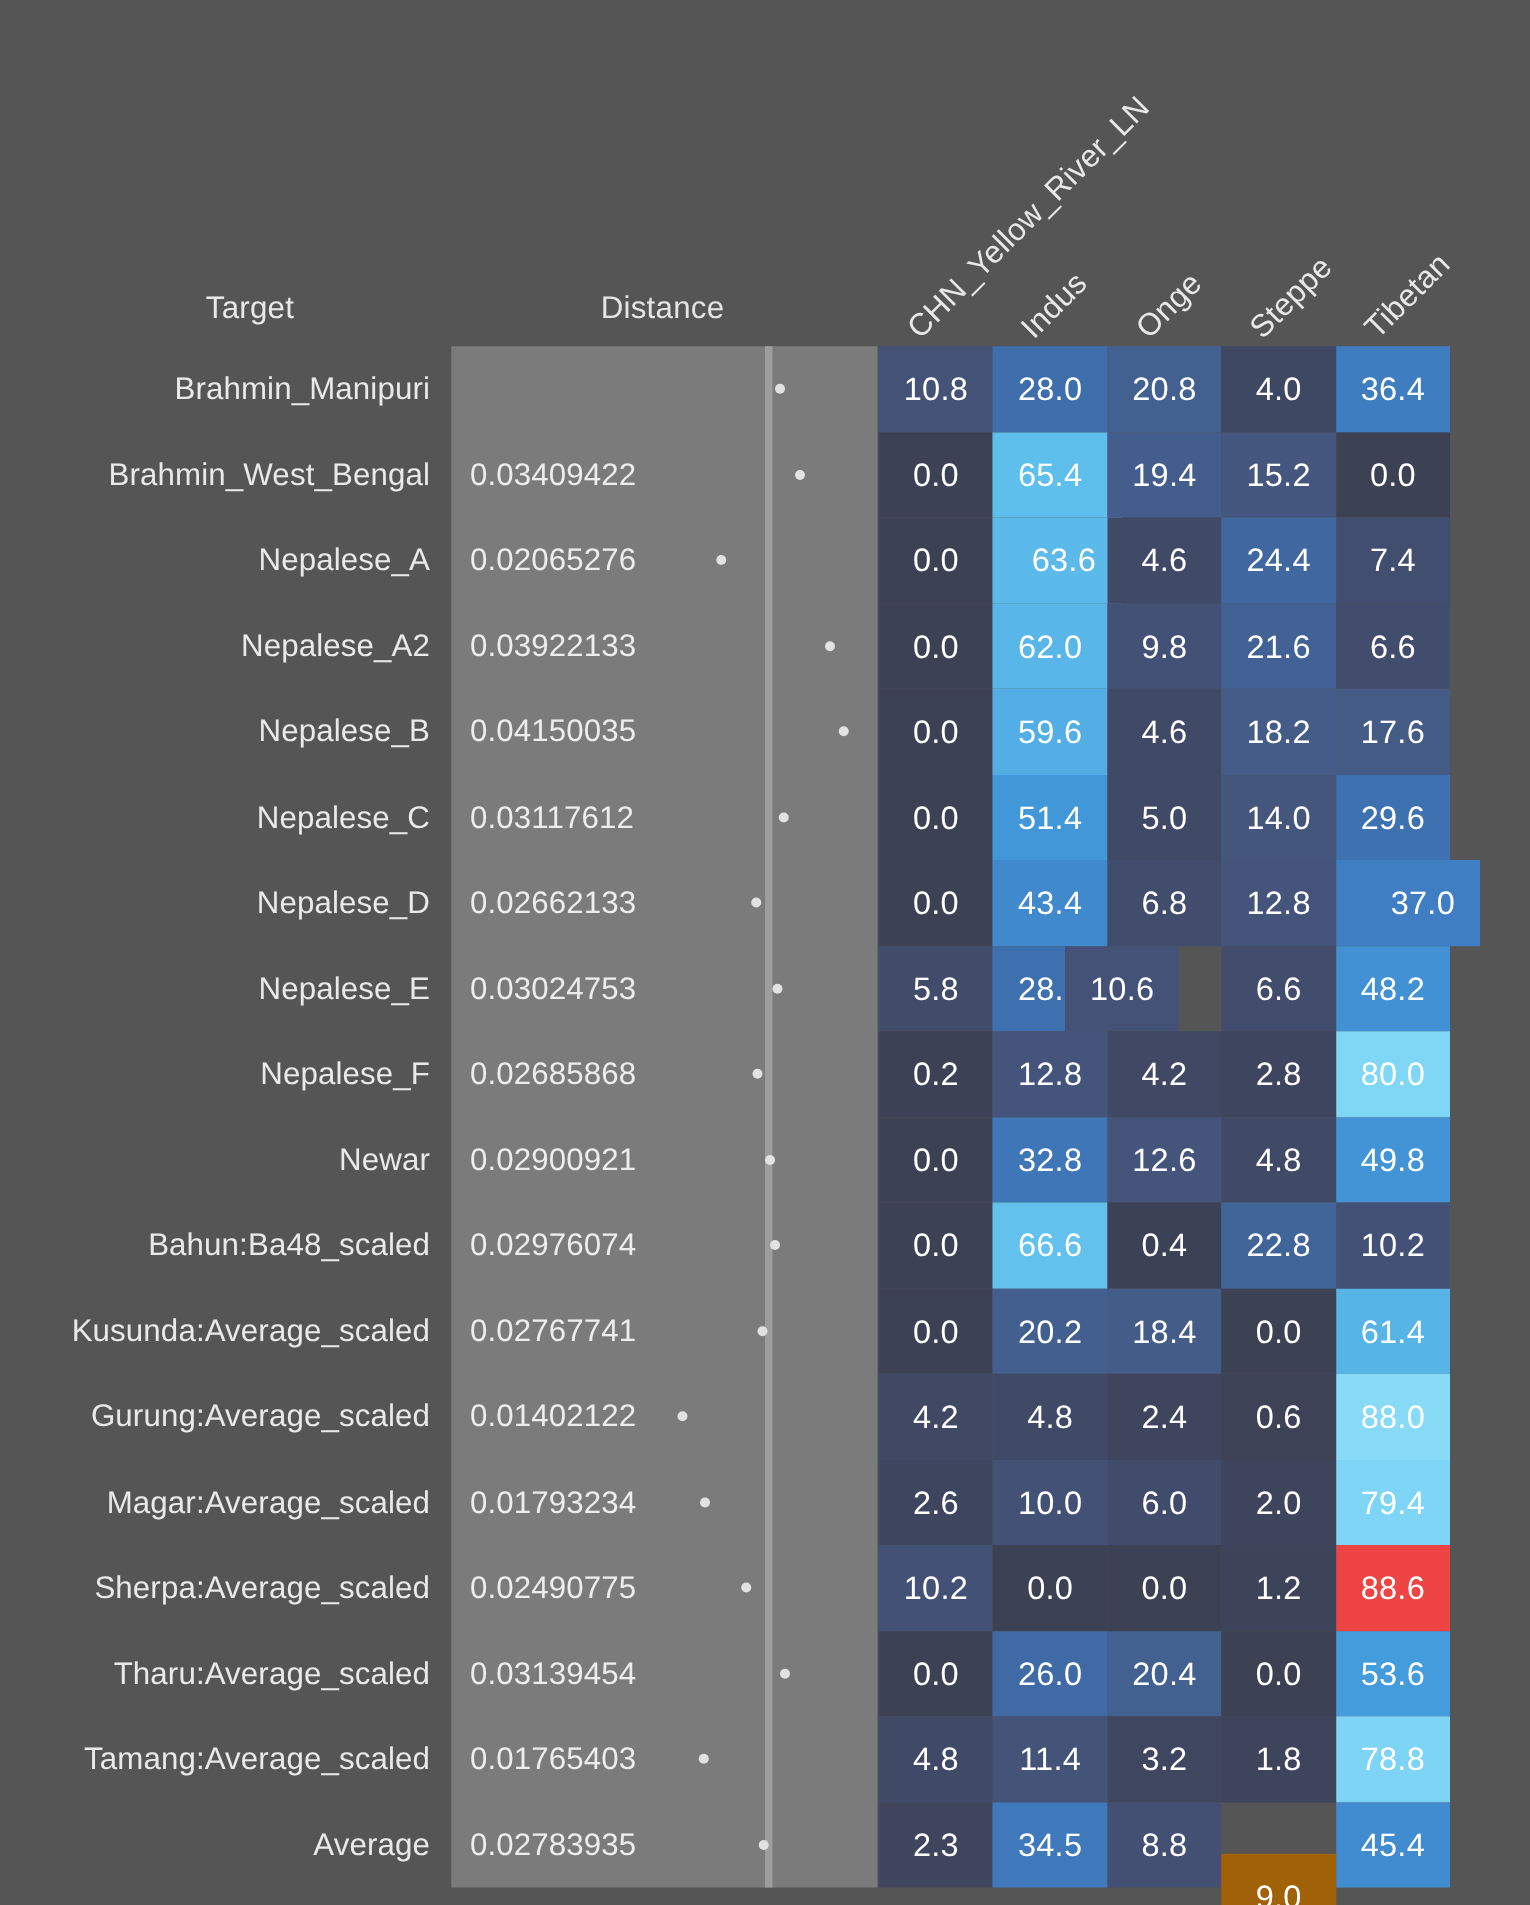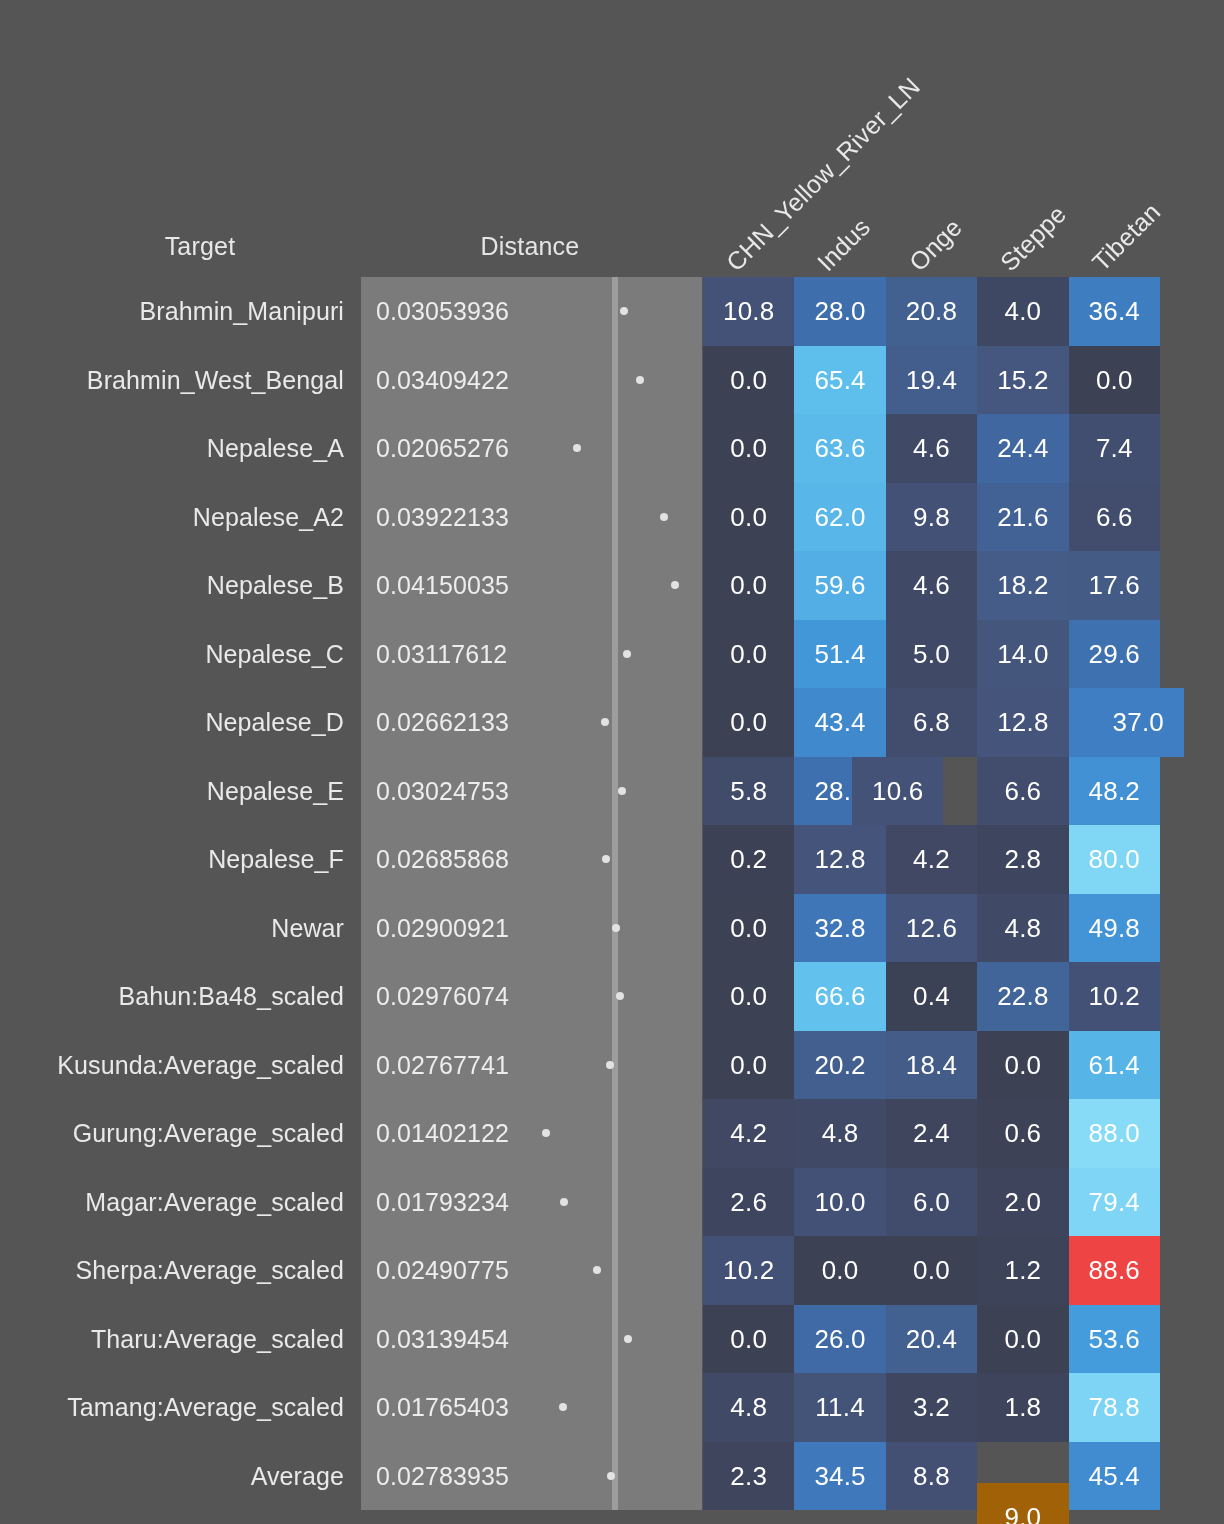--- a/index.html
+++ b/index.html
@@ -147,21 +147,20 @@
 
   <div class="panel"></div>
   <div class="panel-divider"></div>
 
   <div class="hdr-target">Target</div>
   <div class="hdr-distance">Distance</div>
 
   <div id="rows">
       <div class="row" style="top: 277px;">
         <div class="target-label">Brahmin_Manipuri</div>
-        <div class="distance-value">0.03053936</div>
         <div class="dot" style="left: 619.544px;"></div>
         <div class="cell" style="left: 703px; background: rgb(68, 82, 119);">10.8</div>
         <div class="cell" style="left: 794.4px; background: rgb(62, 110, 172);">28.0</div>
         <div class="cell" style="left: 885.8px; background: rgb(66, 97, 145);">20.8</div>
         <div class="cell" style="left: 977.2px; background: rgb(63, 72, 99);">4.0</div>
         <div class="cell" style="left: 1068.6px; background: rgb(63, 125, 193);">36.4</div>
       </div>
       <div class="row" style="top: 345.5px;">
         <div class="target-label">Brahmin_West_Bengal</div>
         <div class="distance-value">0.03409422</div>
@@ -170,21 +169,21 @@
         <div class="cell" style="left: 794.4px; background: rgb(95, 191, 236);">65.4</div>
         <div class="cell" style="left: 885.8px; background: rgb(67, 94, 140);">19.4</div>
         <div class="cell" style="left: 977.2px; background: rgb(69, 87, 126);">15.2</div>
         <div class="cell" style="left: 1068.6px; background: rgb(60, 65, 84);">0.0</div>
       </div>
       <div class="row" style="top: 414px;">
         <div class="target-label">Nepalese_A</div>
         <div class="distance-value">0.02065276</div>
         <div class="dot" style="left: 573.132px;"></div>
         <div class="cell" style="left: 703px; background: rgb(60, 65, 84);">0.0</div>
-        <div class="cell" style="left: 794.4px; background: rgb(91, 186, 234);">63.6</div>
+        <div class="cell" style="left: 794.4px; background: rgb(91, 186, 234); padding-left: 11px;">63.6</div>
         <div class="cell" style="left: 885.8px; background: rgb(64, 73, 102);">4.6</div>
         <div class="cell" style="left: 977.2px; background: rgb(64, 103, 160);">24.4</div>
         <div class="cell" style="left: 1068.6px; background: rgb(66, 78, 112);">7.4</div>
       </div>
       <div class="row" style="top: 482.5px;">
         <div class="target-label">Nepalese_A2</div>
         <div class="distance-value">0.03922133</div>
         <div class="dot" style="left: 660.301px;"></div>
         <div class="cell" style="left: 703px; background: rgb(60, 65, 84);">0.0</div>
         <div class="cell" style="left: 794.4px; background: rgb(88, 182, 232);">62.0</div>

